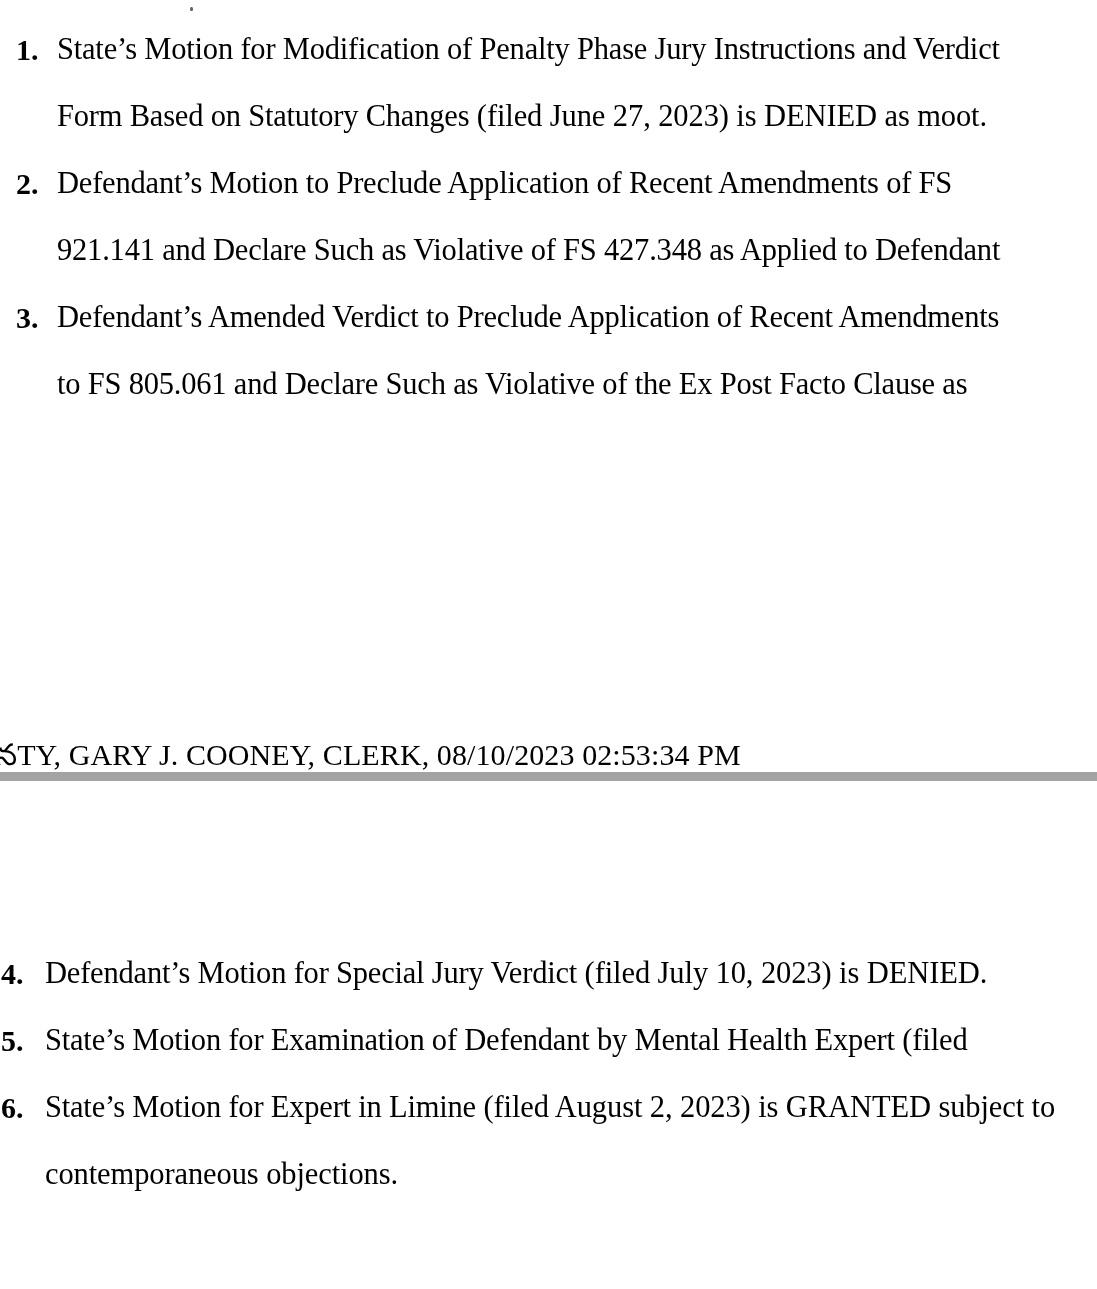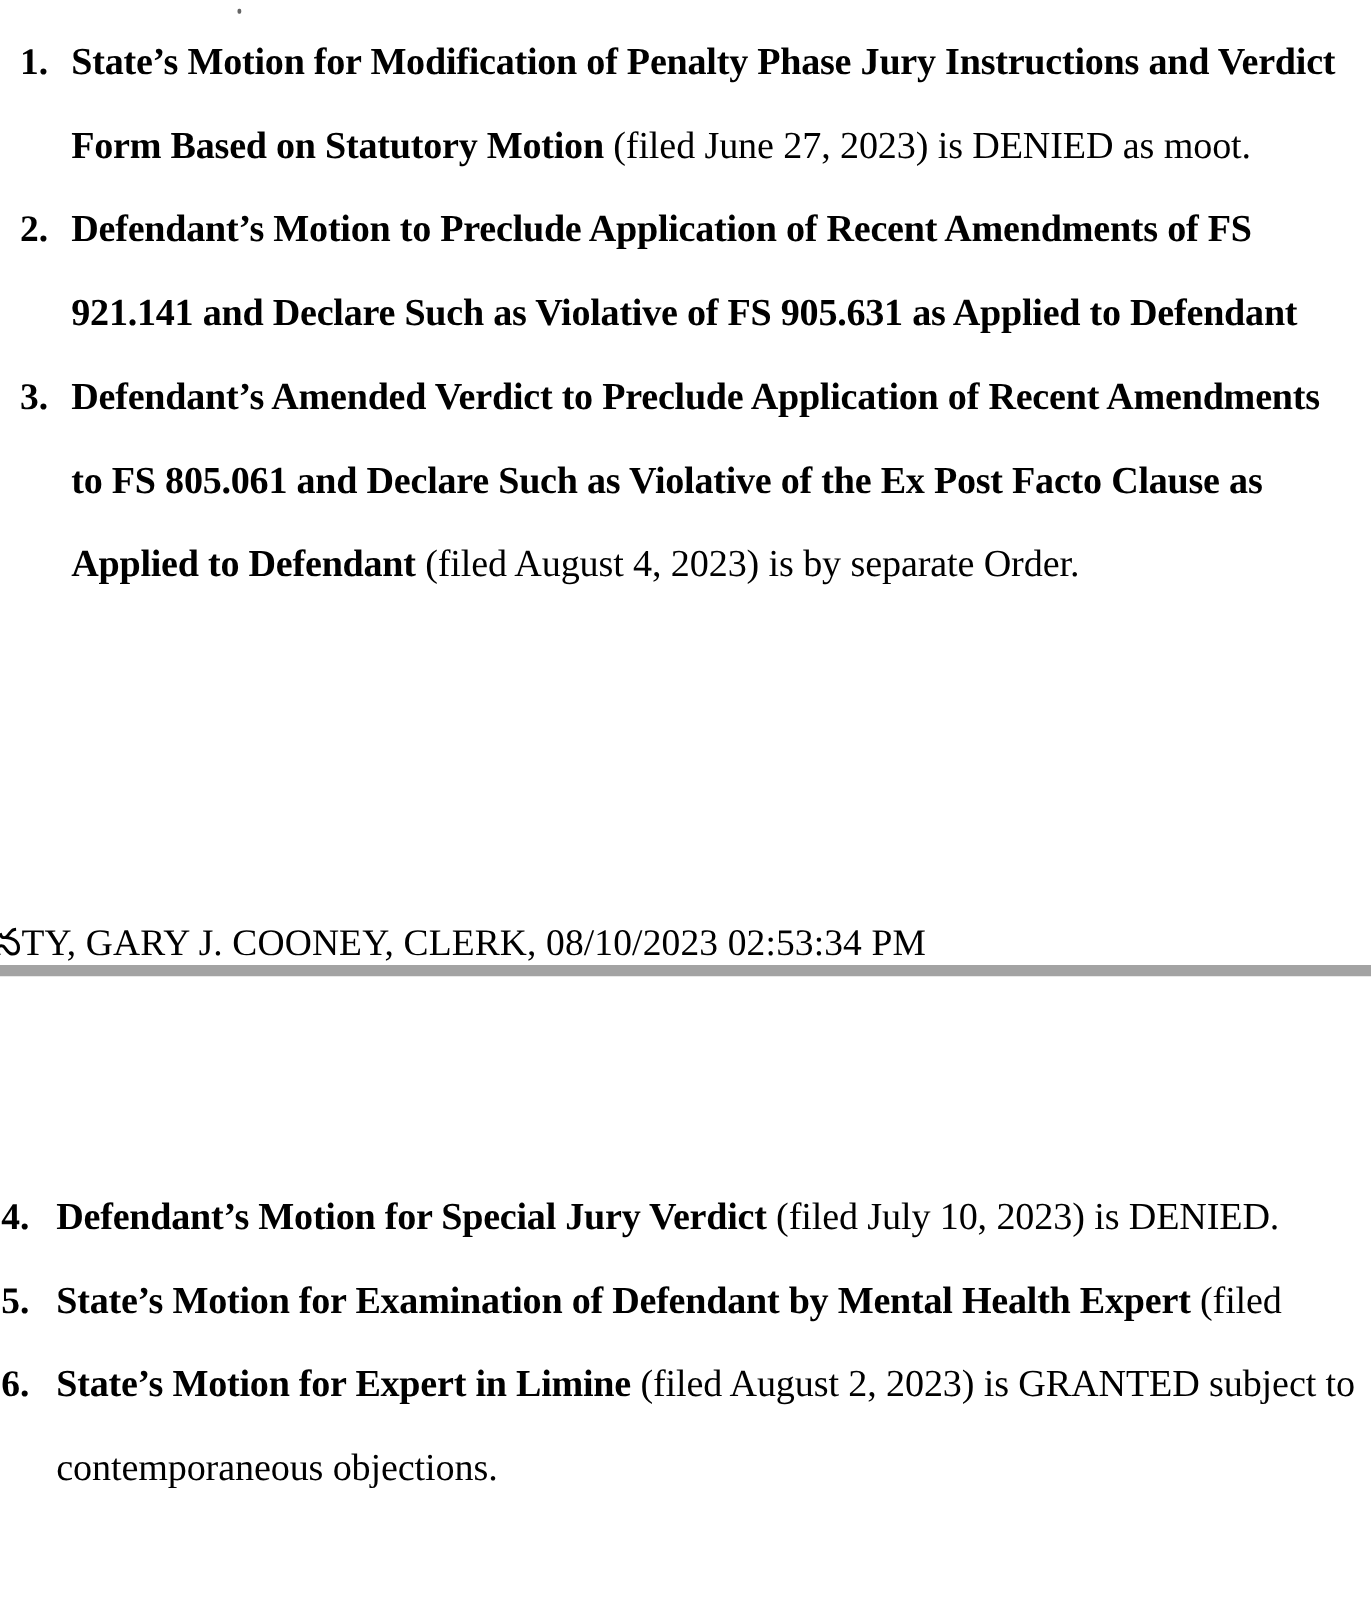--- a/index.html
+++ b/index.html
@@ -67,21 +67,21 @@
     position: absolute;
     left: 1px;
     top: 0;
     width: 36px;
     text-align: left;
     font-weight: 700;
     font-size: 30px;
   }
 
   b.t, .bold {
-    font-weight: 700;
+    font-weight: 400;
     letter-spacing: -0.2px;
   }
   .reg {
     font-weight: 400;
   }
 
   
   .clerk-line {
     position: absolute;
     left: -4px;
@@ -104,30 +104,29 @@
 </head>
 <body>
 
 <div class="page">
 
   <div class="speck"></div>
 
   <div class="list-block top" id="top-section">
       <div class="item">
         <div class="line"><span class="num">1.</span><span class="bold">State’s Motion for Modification of Penalty Phase Jury Instructions and Verdict</span></div>
-        <div class="line"><span class="bold">Form Based on Statutory Motion</span><span class="reg"> (filed June 27, 2023) is DENIED as moot.</span></div>
+        <div class="line"><span class="bold">Form Based on Statutory Changes</span><span class="reg"> (filed June 27, 2023) is DENIED as moot.</span></div>
       </div>
       <div class="item">
         <div class="line"><span class="num">2.</span><span class="bold">Defendant’s Motion to Preclude Application of Recent Amendments of FS</span></div>
-        <div class="line"><span class="bold">921.141 and Declare Such as Violative of FS 905.631 as Applied to Defendant</span></div>
+        <div class="line"><span class="bold">921.141 and Declare Such as Violative of FS 427.348 as Applied to Defendant</span></div>
       </div>
       <div class="item">
         <div class="line"><span class="num">3.</span><span class="bold">Defendant’s Amended Verdict to Preclude Application of Recent Amendments</span></div>
         <div class="line"><span class="bold">to FS 805.061 and Declare Such as Violative of the Ex Post Facto Clause as</span></div>
-        <div class="line"><span class="bold">Applied to Defendant</span><span class="reg"> (filed August 4, 2023) is by separate Order.</span></div>
       </div>
     </div>
 
   <div class="clerk-line">నTY, GARY J. COONEY, CLERK, 08/10/2023 02:53:34 PM</div>
 
   <div class="separator"></div>
 
   <div class="list-block bottom" id="bottom-section">
       <div class="item">
         <div class="line"><span class="num">4.</span><span class="bold">Defendant’s Motion for Special Jury Verdict</span><span class="reg"> (filed July 10, 2023) is DENIED.</span></div>

